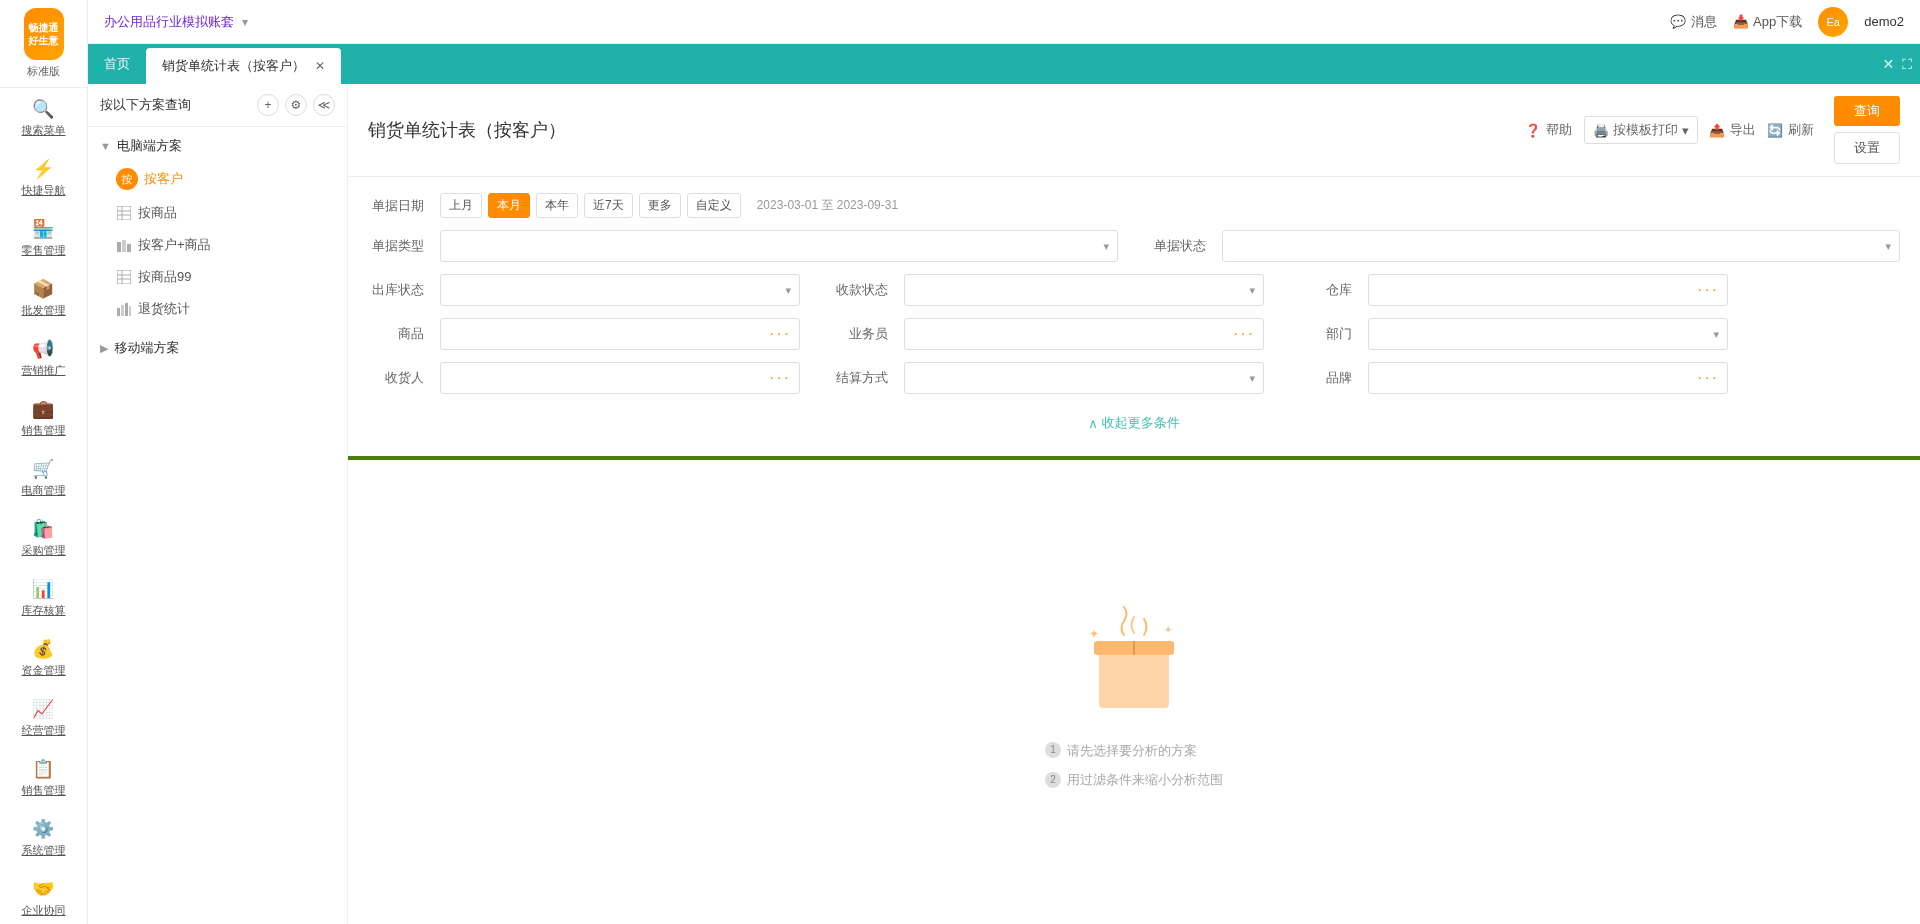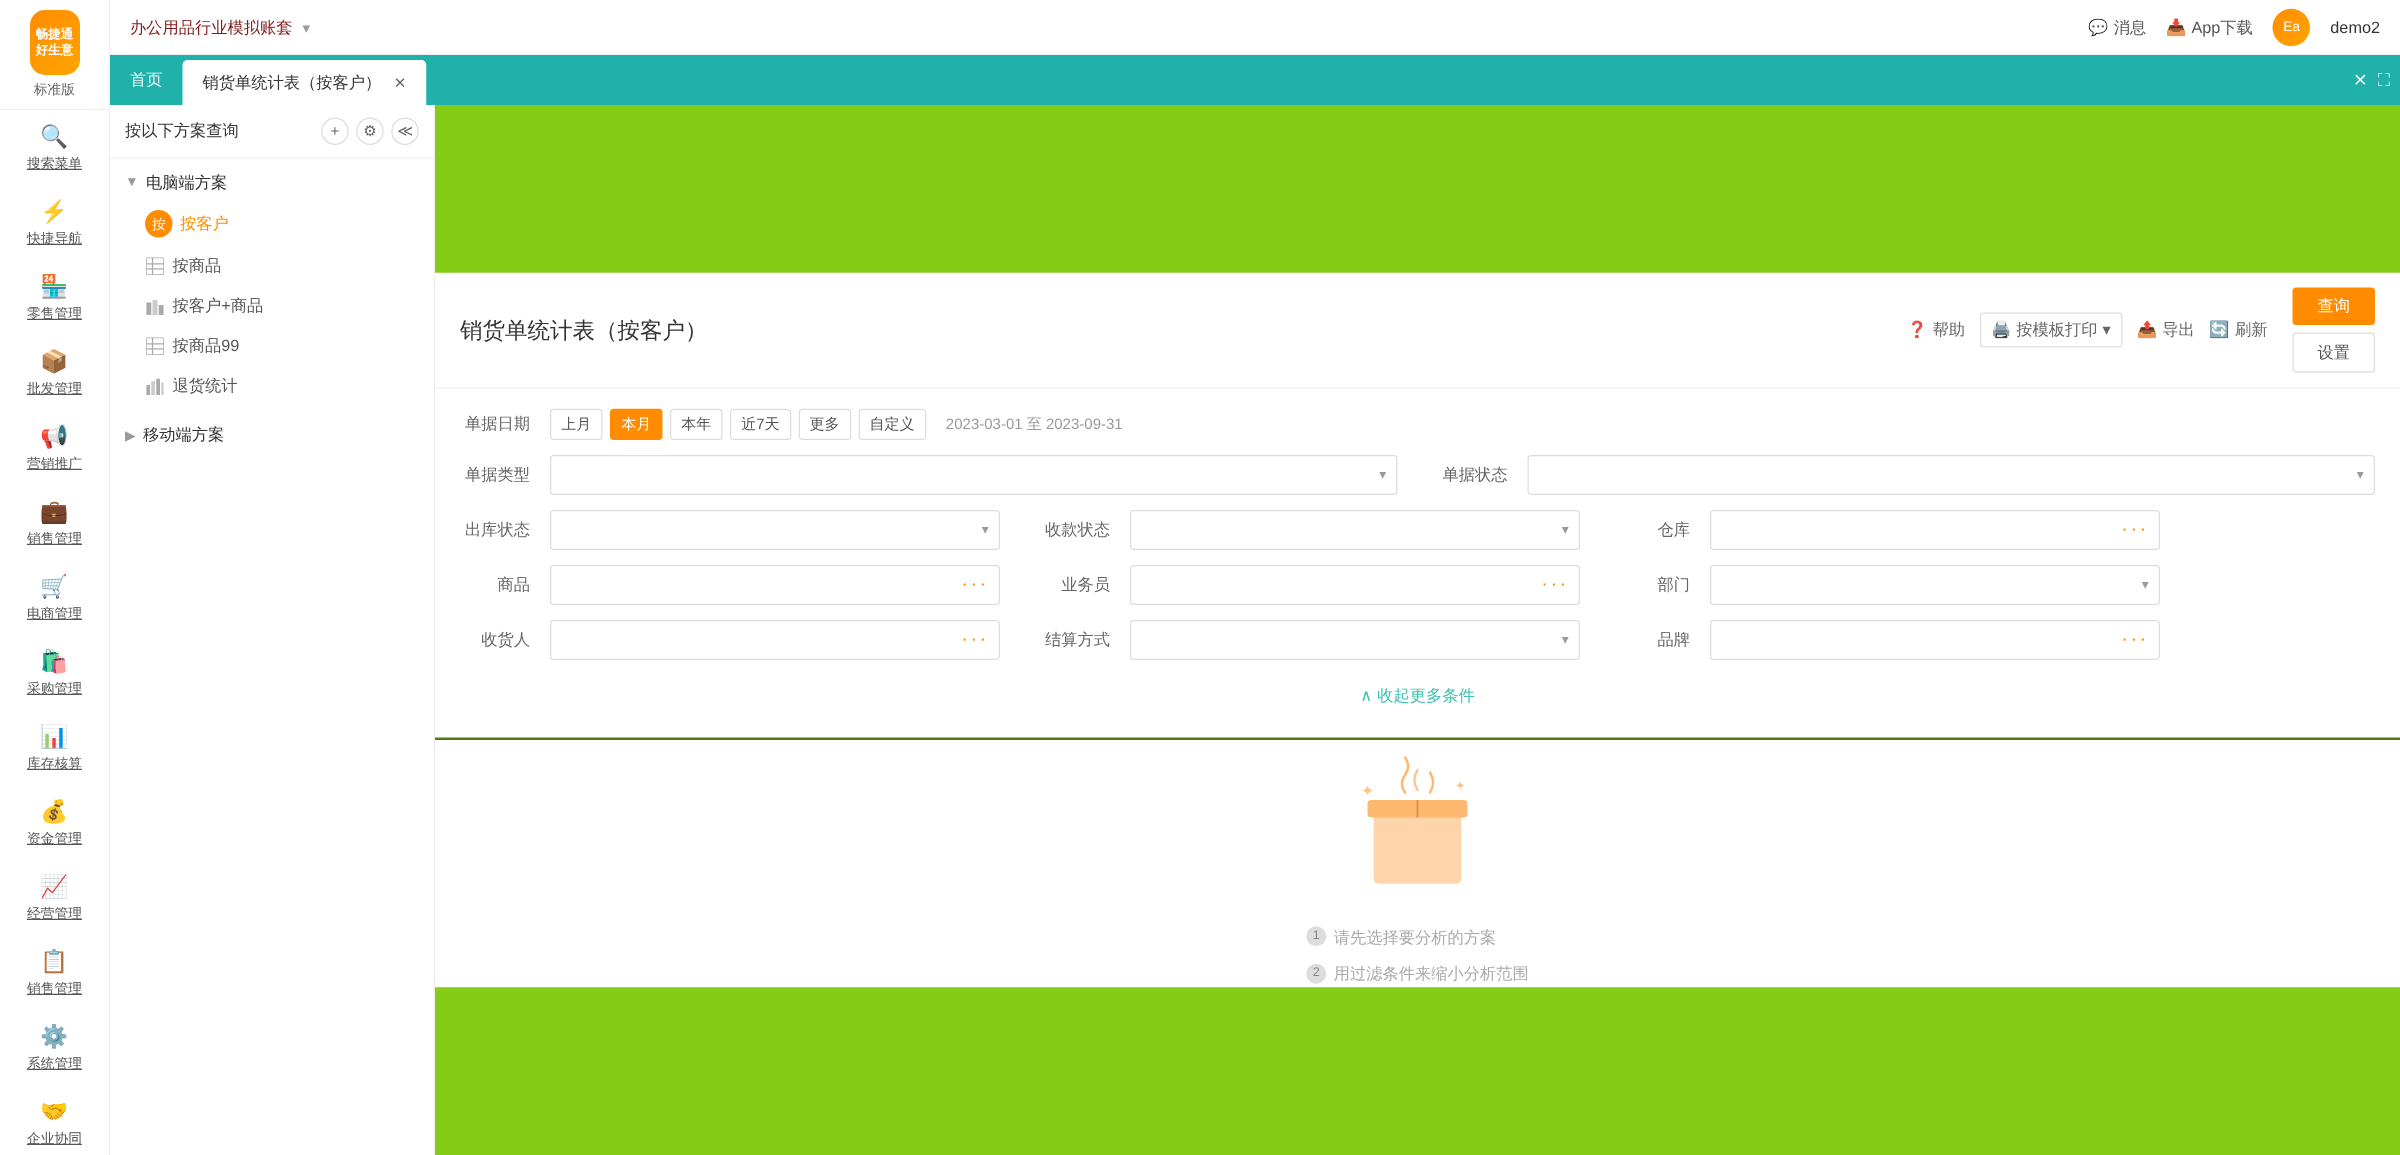--- a/index.html
+++ b/index.html
@@ -13,38 +13,38 @@
     .sidebar-item { width: 100%; padding: 10px 4px; display: flex; flex-direction: column; align-items: center; cursor: pointer; color: #555; font-size: 12px; }
     .sidebar-item-icon { font-size: 18px; margin-bottom: 3px; }
     .sidebar-item-label { font-size: 11px; text-align: right; text-decoration: underline; }
 
     
     .main { flex: 1; display: flex; flex-direction: column; height: 100%; overflow: hidden; }
 
     
     .header { height: 44px; background: #fff; border-bottom: 1px solid #eee; display: flex; align-items: center; padding: 0 16px; justify-content: space-between; flex-shrink: 0; }
     .header-left { display: flex; align-items: center; gap: 8px; }
-    .header-title { font-size: 13px; color: #7f1d1d; }
+    .header-title { font-size: 13px; color: #6d28d9; }
     .header-dropdown { font-size: 12px; color: #999; cursor: pointer; }
     .header-right { display: flex; align-items: center; gap: 16px; }
     .header-action { display: flex; align-items: center; gap: 4px; color: #555; font-size: 13px; cursor: pointer; }
     .header-avatar { width: 30px; height: 30px; border-radius: 50%; background: linear-gradient(135deg, #ff8c00, #ffa500); display: flex; align-items: center; justify-content: center; color: #fff; font-size: 11px; cursor: pointer; overflow: hidden; }
     .header-username { font-size: 13px; color: #333; cursor: pointer; }
 
     
     .tab-bar { height: 40px; background: #20b2aa; display: flex; align-items: center; padding: 0 0; flex-shrink: 0; }
     .tab-item { height: 40px; padding: 0 16px; display: flex; align-items: center; gap: 6px; cursor: pointer; font-size: 13px; color: rgba(255,255,255,0.85); }
     .tab-item.active { background: #fff; color: #333; border-radius: 4px 4px 0 0; margin-top: 4px; height: 36px; }
     .tab-item .tab-close { font-size: 12px; color: #999; cursor: pointer; margin-left: 4px; }
     .tab-item.active .tab-close { color: #666; }
     .tab-home { height: 40px; padding: 0 16px; display: flex; align-items: center; cursor: pointer; font-size: 13px; color: rgba(255,255,255,0.9); }
     .tab-maximize { margin-left: auto; padding-right: 8px; color: rgba(255,255,255,0.85); cursor: pointer; font-size: 16px; display: flex; align-items: center; gap: 8px; }
 
     
-    .page { flex: 1; display: flex; overflow: hidden; background: #84cc16; align-items: center; }
+    .page { flex: 1; display: flex; overflow: hidden; background: #84cc16; }
 
     
     .scheme-panel { width: 260px; background: #fff; border-right: 1px solid #eee; flex-shrink: 0; padding: 0; display: flex; flex-direction: column; height: 100%; overflow-y: auto; }
     .scheme-panel-header { padding: 10px 12px; font-size: 13px; color: #333; display: flex; align-items: center; justify-content: space-between; border-bottom: 1px solid #f0f0f0; }
     .scheme-panel-title { font-weight: 500; }
     .scheme-panel-actions { display: flex; align-items: center; gap: 6px; }
     .scheme-action-btn { width: 22px; height: 22px; border-radius: 50%; border: 1px solid #ddd; background: #fff; cursor: pointer; display: flex; align-items: center; justify-content: center; font-size: 12px; color: #666; }
     .scheme-group { padding: 4px 0; }
     .scheme-group-header { padding: 6px 12px; display: flex; align-items: center; gap: 6px; font-size: 13px; color: #333; cursor: pointer; }
     .scheme-group-arrow { color: #999; font-size: 11px; }
@@ -56,21 +56,21 @@
     
     .content { flex: 1; display: flex; flex-direction: column; overflow: hidden; }
 
     
     .page-title-bar { background: #fff; padding: 12px 20px; border-bottom: 1px solid #eee; display: flex; align-items: center; justify-content: space-between; flex-shrink: 0; }
     .page-title { font-size: 18px; color: #333; font-weight: 500; }
     .page-title-actions { display: flex; align-items: center; gap: 12px; }
     .page-title-action { display: flex; align-items: center; gap: 4px; font-size: 13px; color: #666; cursor: pointer; }
 
     
-    .filter-area { background: #fff; padding: 16px 20px; border-bottom: 2px solid #4d7c0f; flex-shrink: 0; }
+    .filter-area { background: #fff; padding: 16px 20px; border-bottom: 4px solid #4d7c0f; flex-shrink: 0; }
     .filter-row { display: flex; align-items: center; gap: 16px; margin-bottom: 12px; }
     .filter-row:last-child { margin-bottom: 0; }
     .filter-label { font-size: 13px; color: #666; white-space: nowrap; min-width: 56px; text-align: right; }
     .filter-date-group { display: flex; align-items: center; gap: 6px; }
     .date-btn { padding: 3px 8px; border: 1px solid #ddd; border-radius: 3px; background: #fff; font-size: 12px; color: #555; cursor: pointer; }
     .date-btn.active { background: #ff8c00; color: #fff; border-color: #ff8c00; }
     .date-range { font-size: 12px; color: #999; }
     .filter-select { flex: 1; height: 32px; border: 1px solid #ddd; border-radius: 3px; background: #fff; padding: 0 8px; font-size: 13px; color: #555; display: flex; align-items: center; justify-content: space-between; cursor: pointer; min-width: 180px; max-width: 360px; }
     .filter-select-text { color: #bbb; font-size: 13px; }
     .filter-select-arrow { color: #999; font-size: 11px; }

